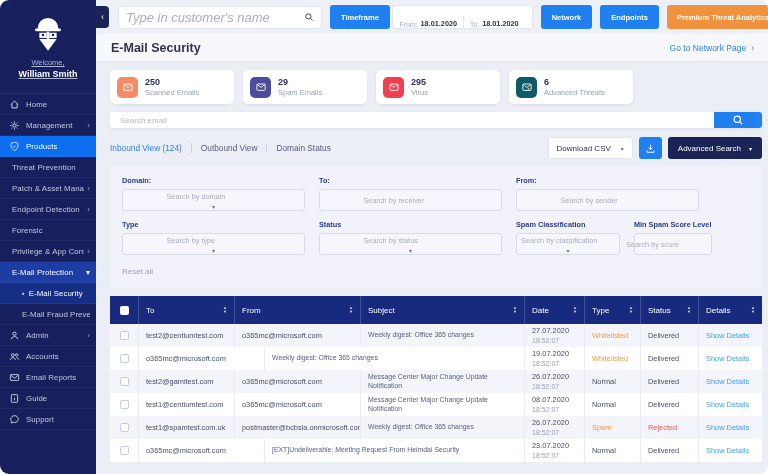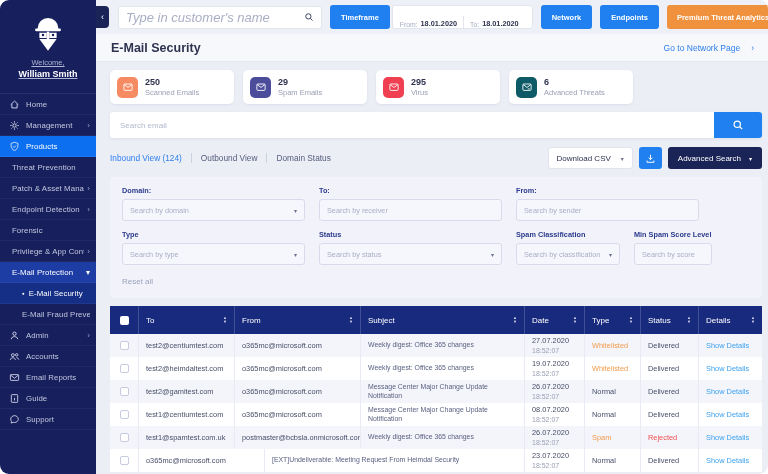--- a/index.html
+++ b/index.html
@@ -38,33 +38,33 @@
   .btn { height:24px; display:flex; align-items:center; justify-content:center; border-radius:3px; font-size:7.5px; font-weight:600; cursor:pointer; white-space:nowrap; }
   .btn-blue { background:#2080f0; color:#fff; padding:0 11px; }
   .btn-orange { background:#f0913e; color:#fff; padding:0 10px; }
   .date-box { height:24px; background:#fff; border:1px solid #e2e4ee; border-radius:3px; display:flex; align-items:flex-end; font-size:6.8px; padding:0 7px; margin:0 8px 0 2px; color:#a6abc2; }
   .date-box b { color:#2f3350; font-size:7.3px; margin:0 6px 0 3px; }
   .date-box .dsep { width:1px; height:12px; background:#e2e4ee; margin-right:6px; }
   .mr8 { margin-right:8px; }
 
   .header-band { height:28px; flex:none; background:#f7f8fc; border-bottom:1px solid #e5e7f1; display:flex; align-items:center; padding:0 14px 0 15px; }
   .page-title { font-size:12.5px; font-weight:bold; color:#2f3350; }
-  .net-link { margin-left:auto; font-size:8.5px; color:#2f80ed; cursor:pointer; display:flex; align-items:center; gap:11px;padding-left:33px; }
+  .net-link { margin-left:auto; font-size:8.5px; color:#2f80ed; cursor:pointer; display:flex; align-items:center; gap:5px;padding-left:33px; }
 
   .content { flex:1; padding:8px 6px 0 14px; overflow:hidden; }
 
   .stats { display:flex; gap:9px; }
   .stat-card { width:124px; height:34px; background:#fff; border-radius:5px; box-shadow:0 1px 3px rgba(40,50,100,.08); display:flex; align-items:center; padding:0 7px; cursor:pointer; }
   .stat-ic { width:21px; height:21px; border-radius:5px; display:flex; align-items:center; justify-content:center; color:#fff; flex:none; }
   .stat-ic svg { width:12px; height:12px; }
   .stat-tx { margin-left:7px; }
   .stat-val { font-size:9px; font-weight:bold; color:#2f3350; }
   .stat-lbl { font-size:7.5px; color:#9aa0b5; margin-top:1px; }
 
-  .email-search { margin-top:8px; height:26px; background:#fff; border-radius:3px; box-shadow:0 1px 3px rgba(40,50,100,.07); display:flex; align-items:stretch; overflow:hidden; }
+  .email-search { margin-top:8px; height:16px; background:#fff; border-radius:3px; box-shadow:0 1px 3px rgba(40,50,100,.07); display:flex; align-items:stretch; overflow:hidden; }
   .email-search input { flex:1; border:none; outline:none; padding:0 10px; font-size:8px; color:#3c4162; font-family:inherit; background:transparent; }
   .email-search input::placeholder { color:#b3b8cc; }
   .search-btn { width:48px; background:#2080f0; display:flex; align-items:center; justify-content:center; color:#fff; cursor:pointer; }
   .search-btn svg { width:12px; height:12px; }
 
   .tabs-row { margin-top:9px; display:flex; align-items:center; }
   .tabs { display:flex; align-items:center; }
   .tab { font-size:8.3px; color:#555c7d; padding:0 9px; cursor:pointer; }
   .tab + .tab { border-left:1px solid #ccd1e2; }
   .tab:nth-of-type(1) { padding-left:0; }
@@ -74,21 +74,21 @@
   .chev { font-size:6px; color:#6a7090; }
   .dl-btn { width:23px; height:22px; background:#2080f0; border-radius:3px; display:flex; align-items:center; justify-content:center; color:#fff; cursor:pointer; }
   .dl-btn svg { width:11px; height:11px; }
   .adv-btn { height:22px; background:#1b2456; color:#fff; border-radius:3px; display:flex; align-items:center; gap:8px; padding:0 10px; font-size:8px; cursor:pointer; }
   .adv-btn .chev { color:#fff; }
 
   .filter-panel { margin-top:8px; background:#f2f3fa; border-radius:4px; padding:9px 12px 10px 12px; }
   .frow { display:flex; gap:14px; }
   .frow + .frow { margin-top:9px; }
   .ffield .flabel { font-size:7.3px; font-weight:bold; color:#2b3a8c; }
-  .fbox { margin-top:4px; height:22px; border:1px solid #d8dbeb; border-radius:3px; display:flex; align-items:center; padding:0 7px; background:rgba(255,255,255,.35); }
+  .fbox { margin-top:4px; height:22px; border:1px solid #d8dbeb; border-radius:3px; display:flex; align-items:center; padding:0 7px; background:rgba(255,255,255,.35);flex-direction:column; }
   .fbox input { flex:1; min-width:0; border:none; outline:none; background:transparent; font-size:7.3px; color:#3c4162; font-family:inherit; }
   .fbox input::placeholder { color:#a9aec5; }
   .frow1 .ffield { width:183px; }
   .frow2 .ffield:nth-of-type(1), .frow2 .ffield:nth-of-type(2) { width:183px; }
   .frow2 .ffield:nth-of-type(3) { width:104px; }
   .frow2 .ffield:nth-of-type(4) { width:78px; }
   .reset-link { margin-top:12px; font-size:8px; color:#9aa3bd; cursor:pointer; display:inline-block; }
 
   .table { margin-top:8px; }
   .thead { display:flex; background:#182a7d; color:#fff; height:28px; align-items:stretch; }
@@ -549,21 +549,20 @@
               <div class="td c-status" style="color: rgb(71, 77, 104);">Delivered</div>
               <div class="td c-det">
                 <a>Show Details</a>
               </div>
             </div>
 
             <div class="tr">
               <div class="td c-cb" style="justify-content:center">
                 <span class="rcb"></span>
               </div>
-              <div class="td c-to">test2@heimdaltest.com</div>
               <div class="td c-from">o365mc@microsoft.com</div>
               <div class="td c-subj">Weekly digest: Office 365 changes</div>
               <div class="td c-date">
                 <span>19.07.2020</span>
                 <span class="time">18:52:07</span>
               </div>
               <div class="td c-type" style="color: rgb(242, 153, 74);">Whitelisted</div>
               <div class="td c-status" style="color: rgb(71, 77, 104);">Delivered</div>
               <div class="td c-det">
                 <a>Show Details</a>

